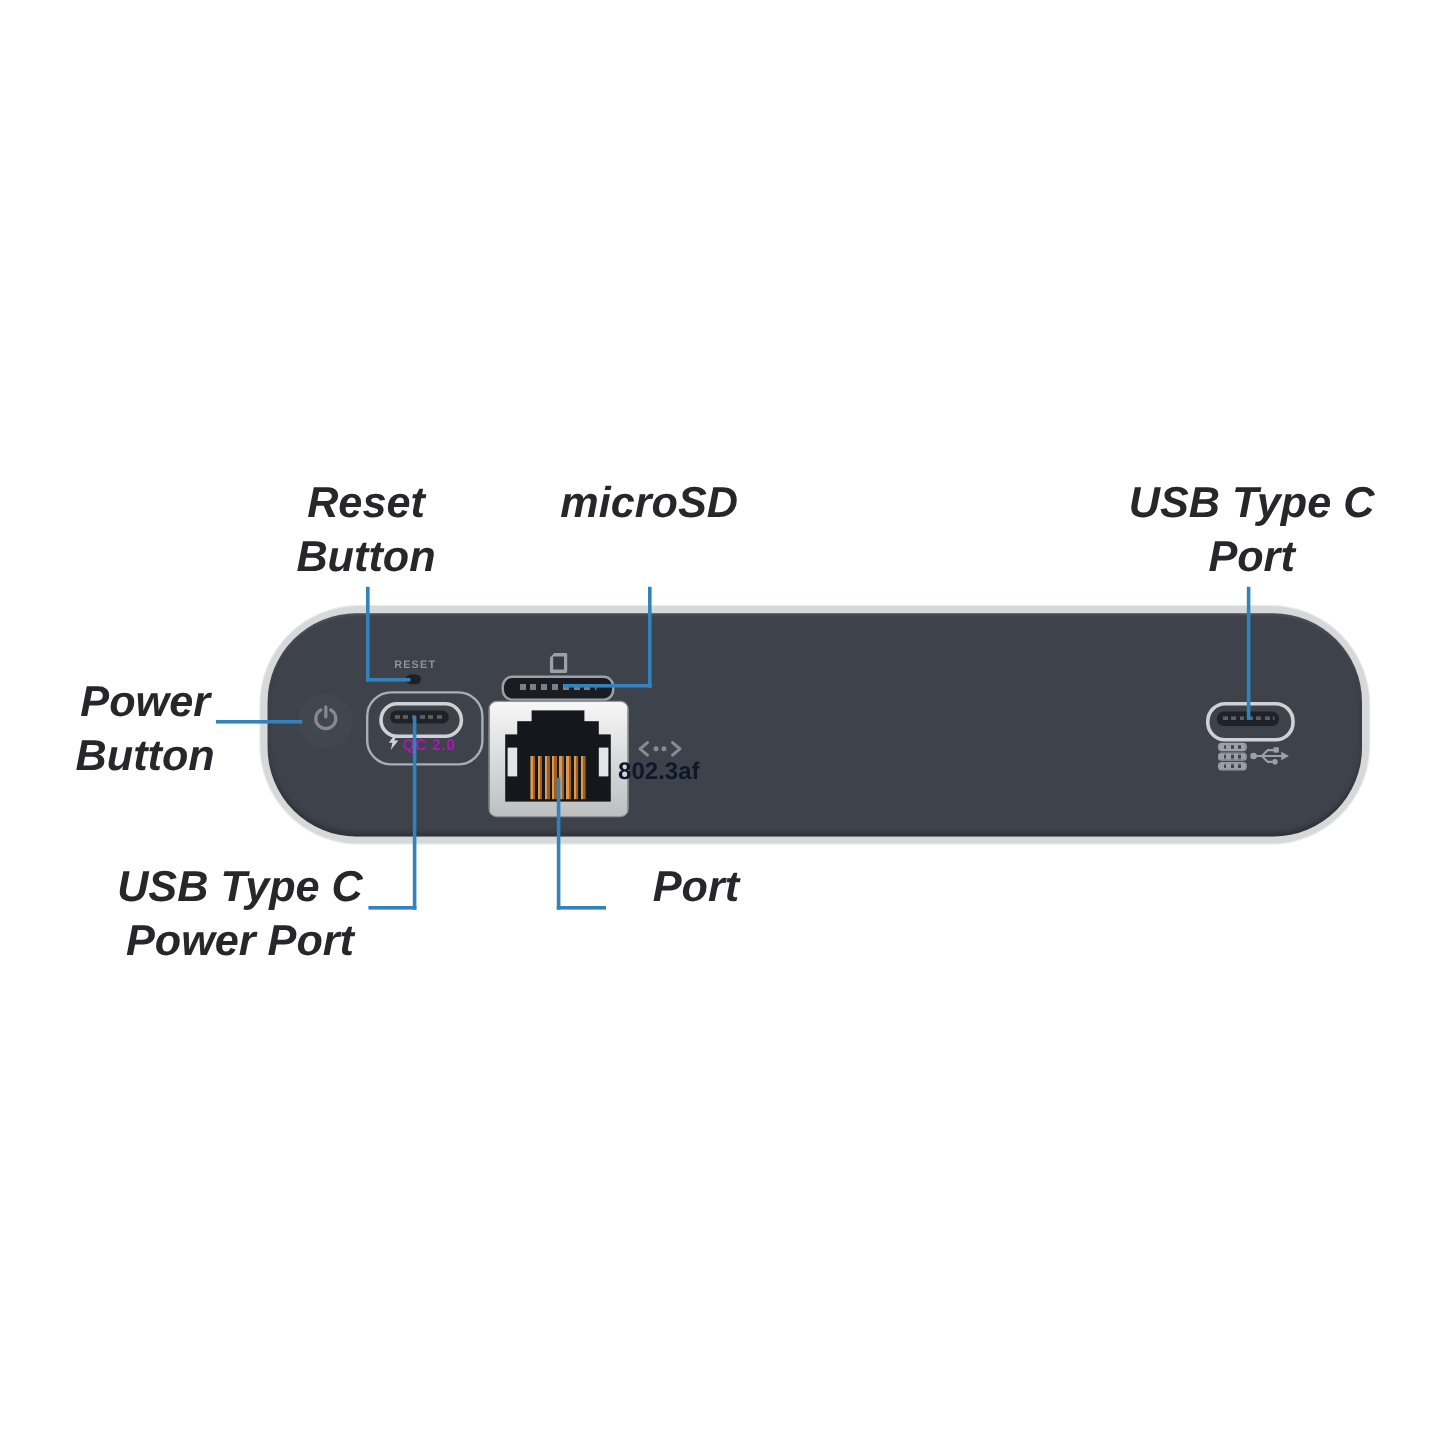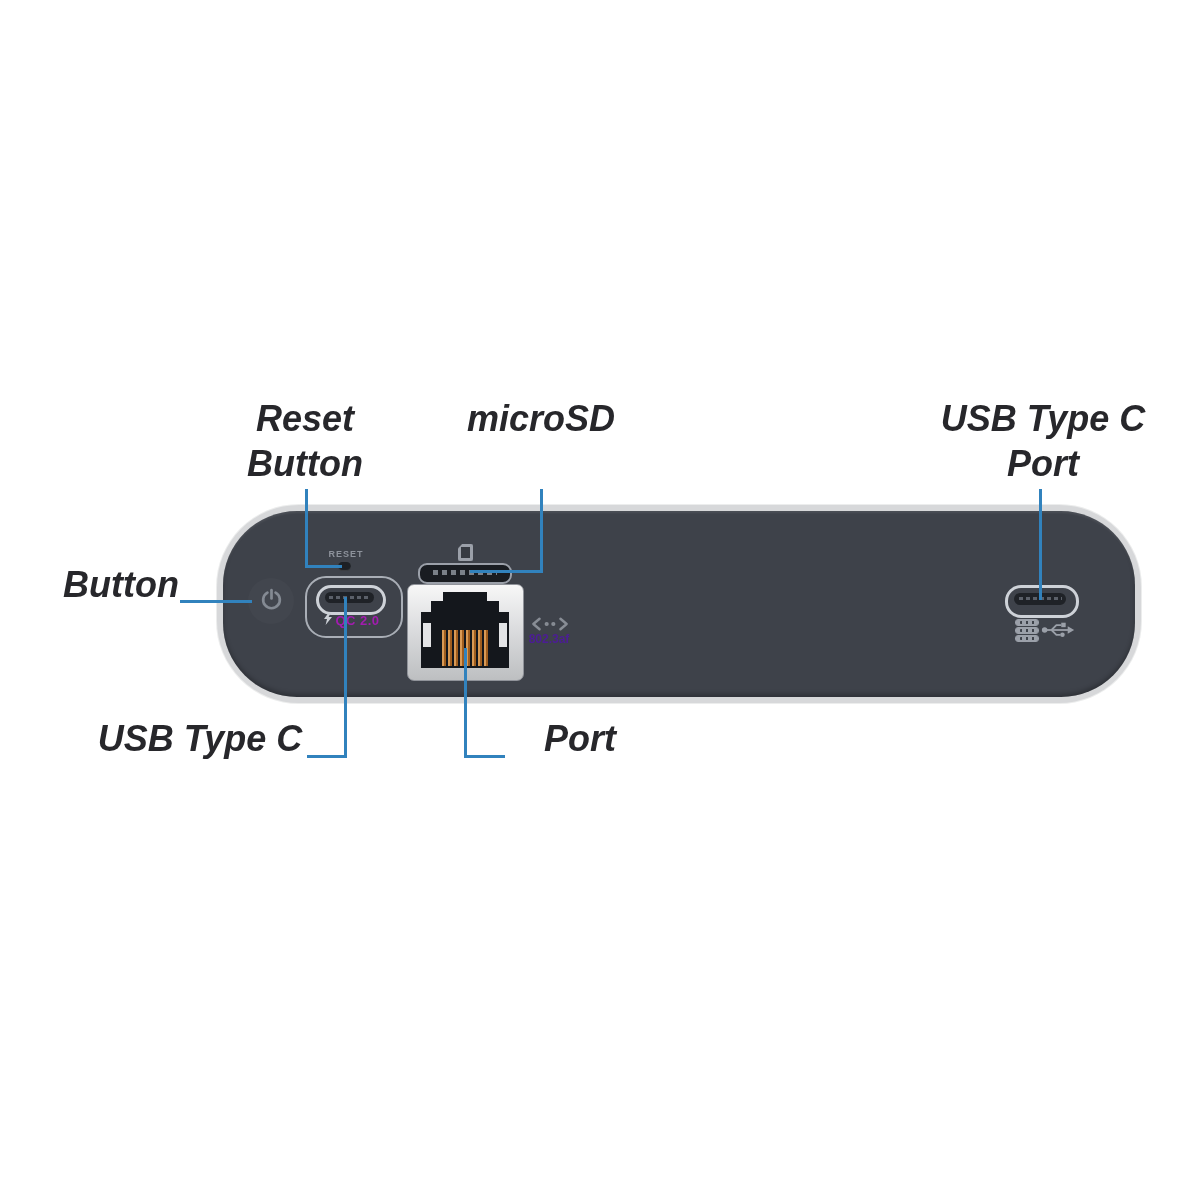--- a/index.html
+++ b/index.html
@@ -100,21 +100,21 @@
   .eth-pins{
     position:absolute;left:442px;top:630px;width:46px;height:36px;z-index:5;
     background:repeating-linear-gradient(90deg,
       #d99a55 0 2px,#a05e1f 2px 4px,transparent 4px 6px);
   }
 
   
   .poe-arrows{position:absolute;left:531px;top:617px;z-index:3;}
   .poe-text{
     position:absolute;left:514px;top:632px;width:70px;text-align:center;z-index:3;
-    font-size:12px;font-weight:bold;color:#4c1d95;
+    font-size:20px;font-weight:bold;color:#0f172a;
   }
 
   
   .bars-icon{position:absolute;left:1016px;top:620px;width:22px;z-index:3;}
   .bar{
     width:22px;height:5px;border-radius:2px;background:#9ba0a9;margin-bottom:3px;
     box-shadow:inset 0 0 0 1px #9ba0a9, inset 4px 0 0 0 #9ba0a9;
     background:repeating-linear-gradient(90deg,#9ba0a9 0 4px,#3e424a 4px 6px);
     outline:1px solid #9ba0a9;
   }
@@ -217,22 +217,24 @@
 <div class="callout-label" style="left:441px;top:396px;width:200px;">
   <div>microSD</div>
 </div>
 
 <div class="callout-label" style="left:923px;top:396px;width:240px;">
   <div>USB Type C</div>
   <div>Port</div>
 </div>
 
 <div class="callout-label" style="left:21px;top:562px;width:200px;">
+  <div>Power</div>
   <div>Button</div>
 </div>
 
 <div class="callout-label" style="left:80px;top:716px;width:240px;">
   <div>USB Type C</div>
+  <div>Power Port</div>
 </div>
 
 <div class="callout-label" style="left:460px;top:716px;width:240px;">
   <div>Port</div>
 </div>
 
 </body></html>

